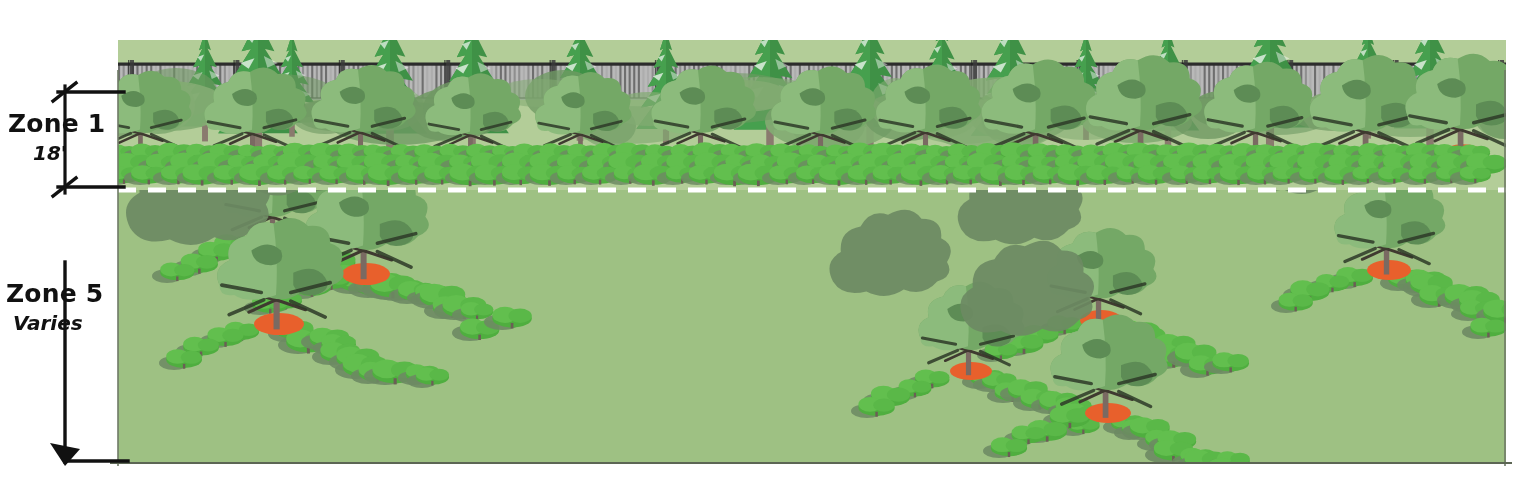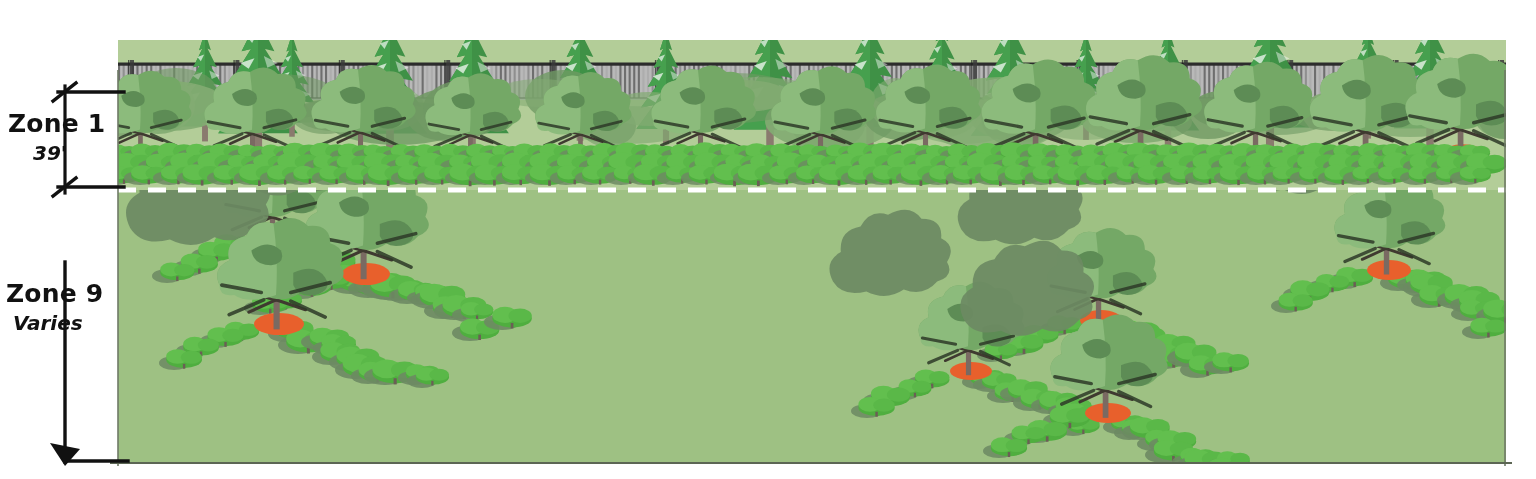--- a/index.html
+++ b/index.html
@@ -1075,17 +1075,17 @@
       <line x1="53" y1="196" x2="76" y2="178"></line>
       <line x1="65" y1="86" x2="65" y2="193" stroke-width="3.2"></line>
 
       <line x1="65" y1="262" x2="65" y2="462" stroke-width="3.4"></line>
       <line x1="65" y1="461" x2="128" y2="461"></line>
       <path d="M65,466 L50,443 L80,449 Z" fill="#111111" stroke="none"></path>
     </g>
   </svg>
 
   <div class="dimlabel z-name" id="zone1-name">Zone 1</div>
-  <div class="dimlabel z-sub" id="zone1-sub">39'</div>
-  <div class="dimlabel z-name" id="zone2-name">Zone 9</div>
+  <div class="dimlabel z-sub" id="zone1-sub">18'</div>
+  <div class="dimlabel z-name" id="zone2-name">Zone 5</div>
   <div class="dimlabel z-sub" id="zone2-sub">Varies</div>
 
 </div>
 
 </body></html>

